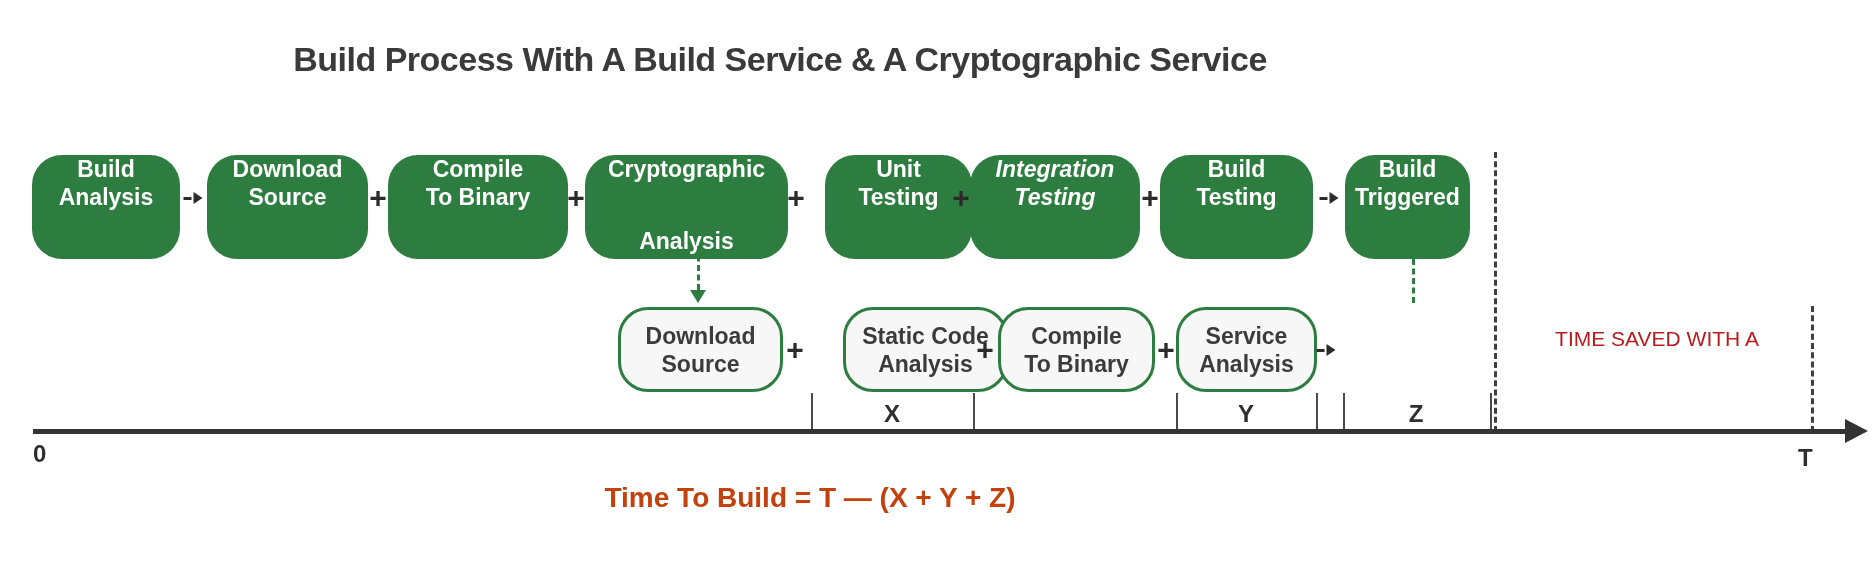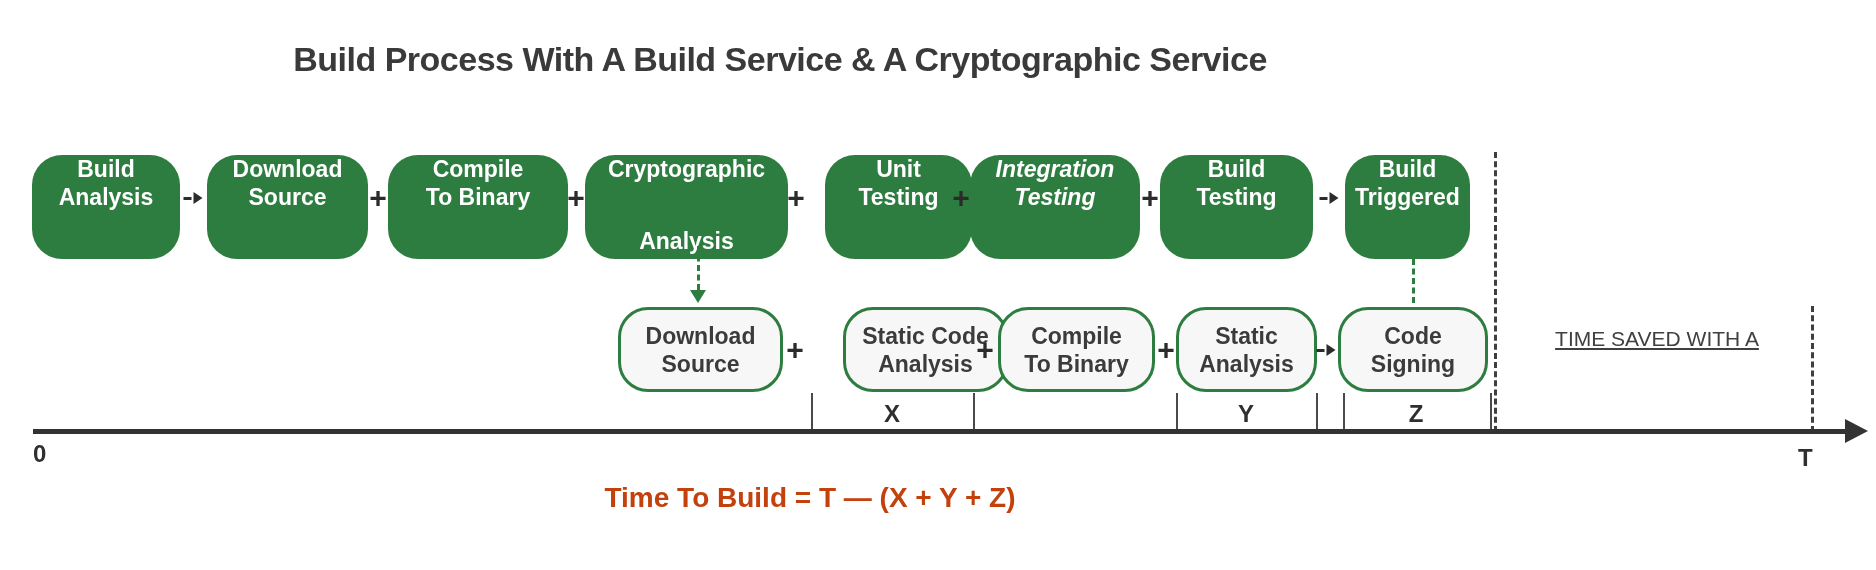--- a/index.html
+++ b/index.html
@@ -57,21 +57,21 @@
   .bracket-label{
     position:absolute;top:400px;transform:translateX(-50%);
     font-size:24px;font-weight:700;color:#2f2f2f;
   }
   
   .timeline-line{position:absolute;left:33px;top:429px;width:1818px;height:5px;background:var(--dark);}
   .timeline-head{position:absolute;left:1845px;top:419px;width:0;height:0;border-left:23px solid var(--dark);border-top:12px solid transparent;border-bottom:12px solid transparent;}
   .axis-label{position:absolute;font-size:24px;font-weight:700;color:#2f2f2f;}
   .note{
     position:absolute;left:1502px;top:325px;width:310px;
-    text-align:center;font-size:21px;font-weight:400;color:#404040;line-height:28px;text-decoration:underline;
+    text-align:center;font-size:21px;font-weight:400;color:#b91c1c;line-height:28px;
   }
   .formula{
     position:absolute;left:510px;top:482px;width:600px;
     text-align:center;font-size:28px;font-weight:700;color:#c2410c;
   }
 </style>
 </head>
 <body>
 
 <div class="canvas" style="--green: #2e7d40; --dark: #333333; --text-dark: #3a3a3a; --light-fill: #f7f7f7;">
@@ -142,31 +142,27 @@
     <span>Static Code</span>
     <span>Analysis</span>
   </div>
   <div class="plus" style="left:985px;top:350px;">+</div>
   <div class="obox" style="left:998px;width:157px;">
     <span>Compile</span>
     <span>To Binary</span>
   </div>
   <div class="plus" style="left:1166px;top:350px;">+</div>
   <div class="obox" style="left:1176px;width:141px;">
-    <span>Static</span>
+    <span>Service</span>
     <span>Analysis</span>
   </div>
   <div class="flow-arrow" style="left:1326px;top:350px;">
       <span class="bar"></span>
       <span class="tri"></span>
     </div>
-  <div class="obox" style="left:1338px;width:150px;">
-    <span>Code</span>
-    <span>Signing</span>
-  </div>
 
   <div class="tick" style="left:811px;"></div>
   <div class="tick" style="left:973px;"></div>
   <div class="bracket-label" style="left:892px;">X</div>
   <div class="tick" style="left:1176px;"></div>
   <div class="tick" style="left:1316px;"></div>
   <div class="bracket-label" style="left:1246px;">Y</div>
   <div class="tick" style="left:1343px;"></div>
   <div class="tick" style="left:1490px;"></div>
   <div class="bracket-label" style="left:1416px;">Z</div>

